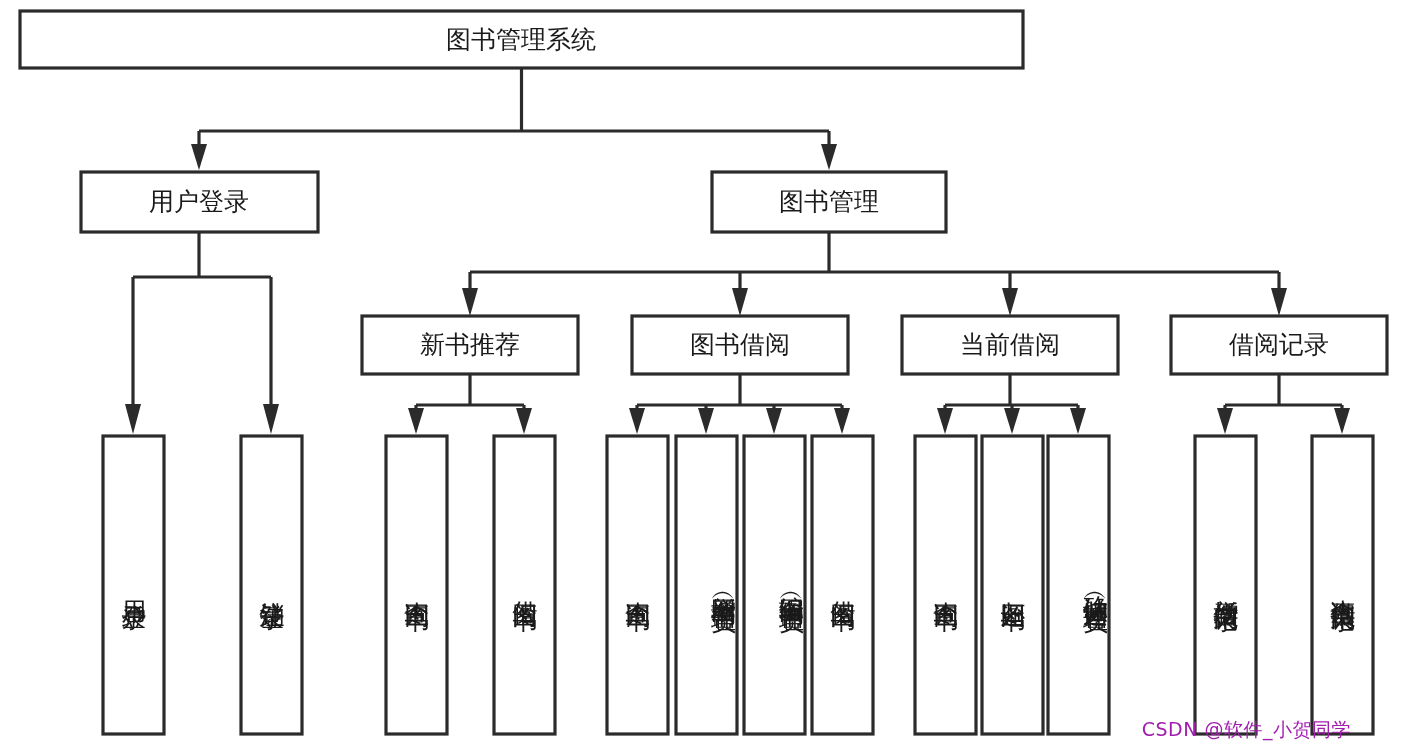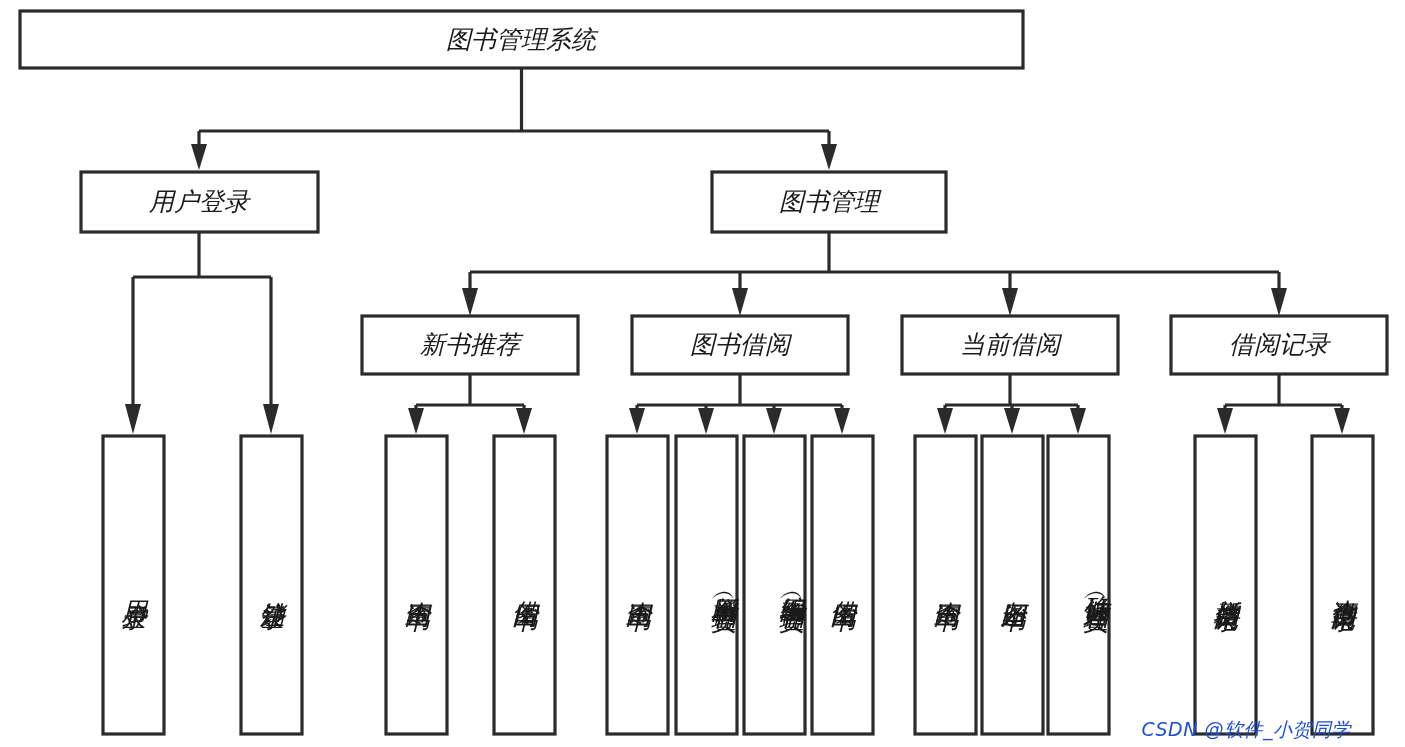--- a/index.html
+++ b/index.html
@@ -11,21 +11,20 @@
     width: 1405px;
     height: 747px;
     font-family: "DejaVu Sans", "Liberation Sans", sans-serif;
     overflow: hidden;
   }
   #diagram-root {
     position: relative;
     width: 1361px;
     height: 747px;
     background: #ffffff;
-    font-style: italic;
   }
   svg#flow-svg {
     position: absolute;
     top: 0;
     left: 0;
     width: 1405px;
     height: 747px;
     display: block;
   }
   .node-rect {
@@ -64,21 +63,21 @@
     justify-content: center;
     white-space: nowrap;
     pointer-events: none;
   }
   #watermark {
     position: absolute;
     right: 10px;
     bottom: 4px;
     font-family: "DejaVu Sans", "Liberation Sans", sans-serif;
     font-size: 19px;
-    color: #1d4ed8;
+    color: #a21caf;
     letter-spacing: 0.5px;
     white-space: nowrap;
   }
 </style>
 </head>
 <body>
 
 <div id="diagram-root">
 
   <svg id="flow-svg" viewBox="0 0 1405 747">

